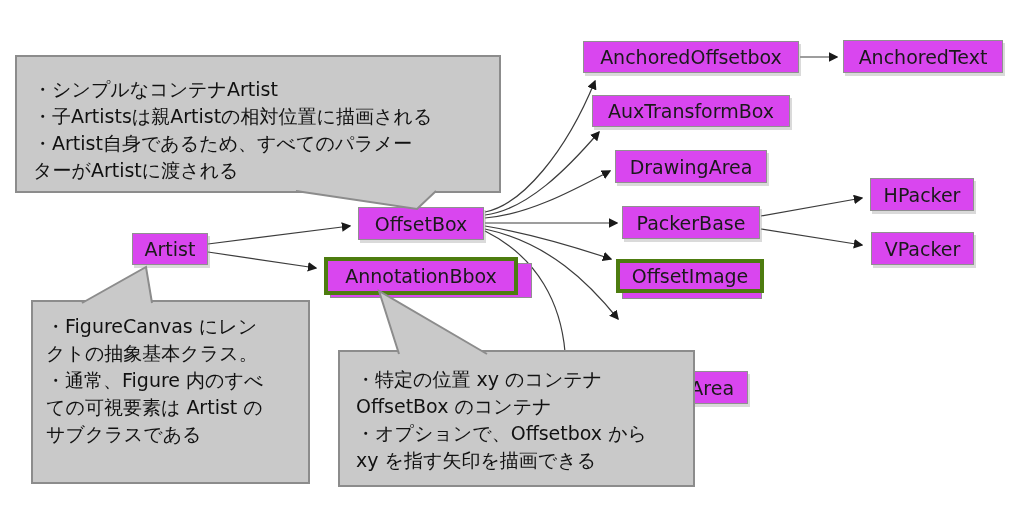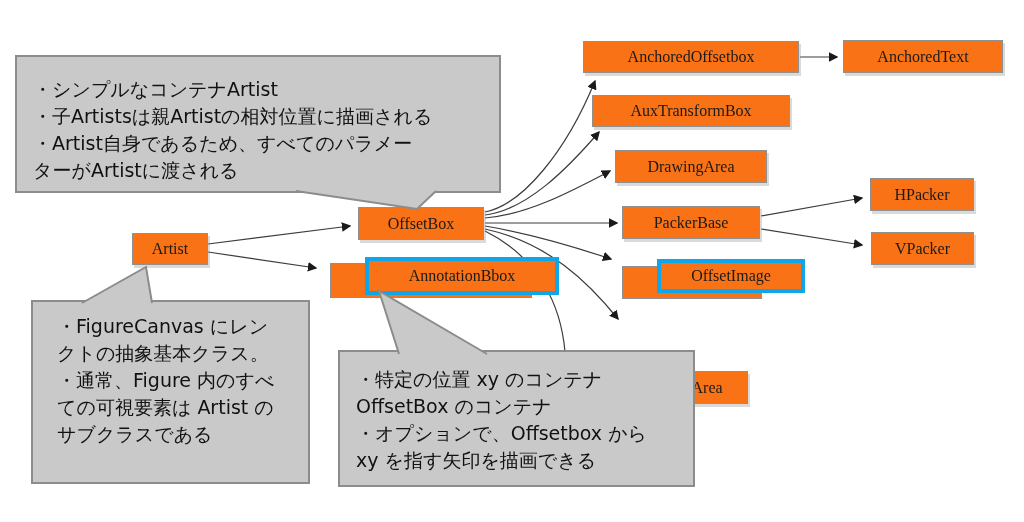--- a/index.html
+++ b/index.html
@@ -5,28 +5,27 @@
   html,body{margin:0;padding:0;background:#ffffff;}
   #stage{
     position:relative;width:1024px;height:522px;overflow:hidden;
     background:#ffffff;
     font-family:"DejaVu Sans","Liberation Sans",sans-serif;
   }
   svg.layer{position:absolute;left:0;top:0;width:1024px;height:522px;pointer-events:none;}
   .edge{fill:none;stroke:#3c3c3c;stroke-width:1.2;}
   .node{
     position:absolute;box-sizing:border-box;
-    background:#f97316;border:1.5px solid #909090;
+    background:#d946ef;border:1.5px solid #909090;
     display:flex;align-items:center;justify-content:center;
-    font-size:16px;color:#1a1a1a;white-space:nowrap;
+    font-size:19px;color:#1a1a1a;white-space:nowrap;
     box-shadow:2px 3px 0 0 rgba(150,150,150,0.35);
-    font-family:Liberation Serif, serif;
   }
   .node.under{box-shadow:none;}
-  .node.red{border:4px solid #0ea5e9;box-shadow:none;z-index:3;margin-left:41px;}
+  .node.red{border:4px solid #4d7c0f;box-shadow:none;z-index:3;}
   .callout{
     position:absolute;box-sizing:border-box;z-index:5;
     background:#c9c9c9;border:2px solid #8c8c8c;
     font-size:19px;line-height:27px;color:#111111;
     white-space:nowrap;overflow:hidden;
   }
   .callout > div{white-space:nowrap;}
   #tails{z-index:6;}
   .tail{fill:#c9c9c9;stroke:#8c8c8c;stroke-width:2;}
 </style>
@@ -72,21 +71,21 @@
   <div class="node under" style="left:622px;top:266px;width:140px;height:33px"></div>
   <div class="node red" style="left:616px;top:259px;width:148px;height:34px">OffsetImage</div>
 
   <div class="callout" style="left:15px;top:55px;width:486px;height:138px;padding:19px 16px">
       <div>・シンプルなコンテナArtist</div>
       <div>・子Artistsは親Artistの相対位置に描画される</div>
       <div>・Artist自身であるため、すべてのパラメー</div>
       <div>ターがArtistに渡される</div>
     </div>
 
-  <div class="callout" style="left:31px;top:300px;width:279px;height:184px;padding:11px 24px">
+  <div class="callout" style="left:31px;top:300px;width:279px;height:184px;padding:11px 13px">
       <div>・FigureCanvas にレン</div>
       <div>クトの抽象基本クラス。</div>
       <div>・通常、Figure 内のすべ</div>
       <div>ての可視要素は Artist の</div>
       <div>サブクラスである</div>
     </div>
 
   <div class="callout" style="left:338px;top:350px;width:357px;height:137px;padding:14px 16px">
       <div>・特定の位置 xy のコンテナ</div>
       <div>OffsetBox のコンテナ</div>

